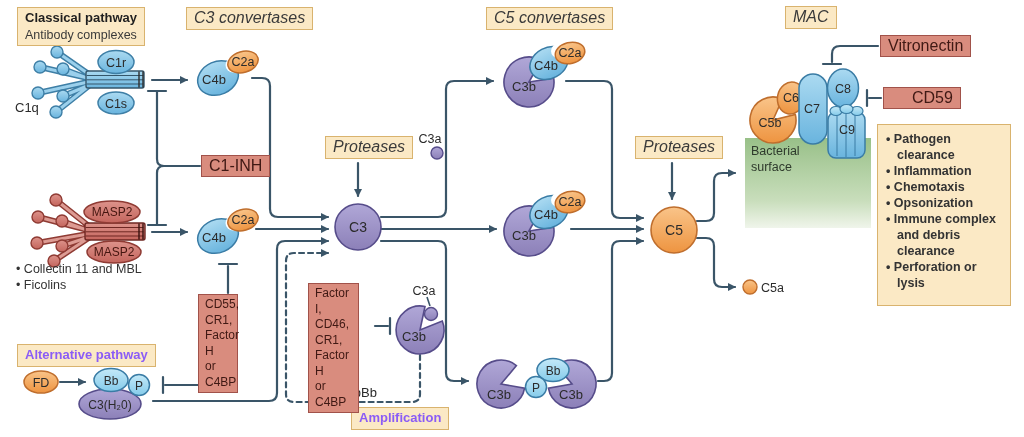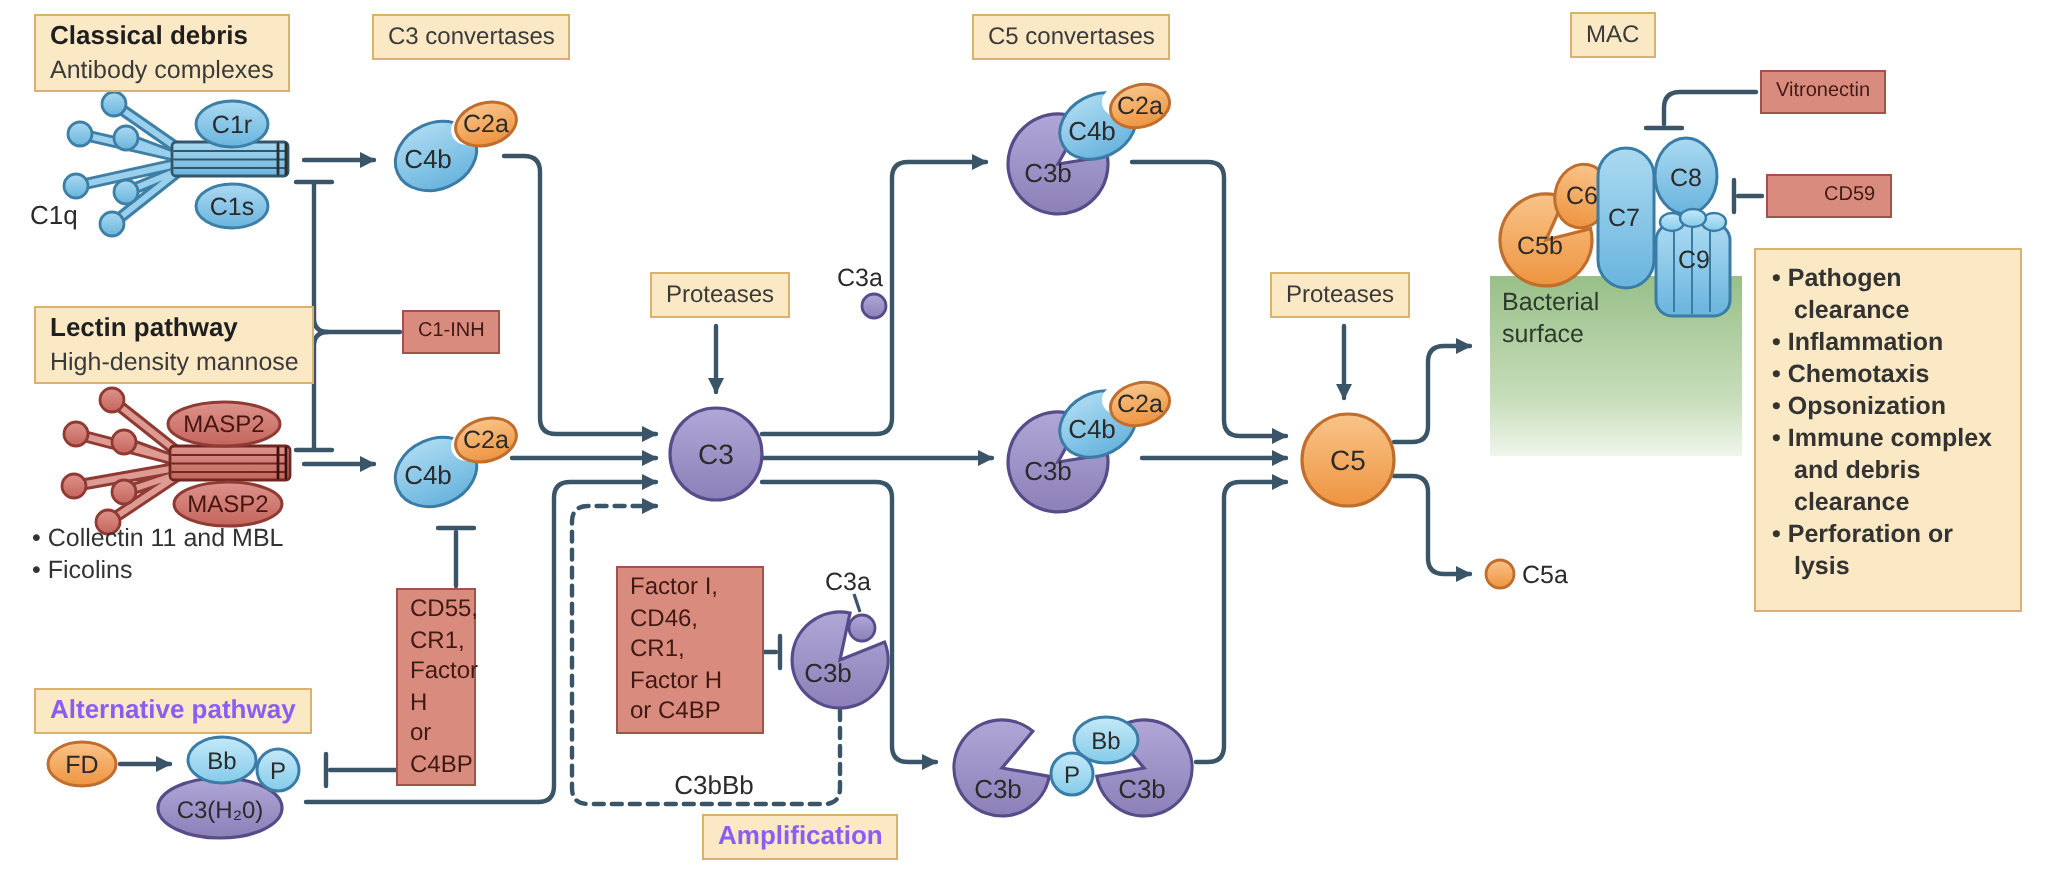--- a/index.html
+++ b/index.html
@@ -3,25 +3,25 @@
 <meta charset="utf-8">
 <style>
   html,body{margin:0;padding:0;background:#fff;}
   .canvas{position:relative;width:1024px;height:437px;background:#ffffff;
           font-family:"Liberation Sans",sans-serif;overflow:hidden;}
   .canvas svg{position:absolute;left:0;top:0;}
   .box{position:absolute;box-sizing:border-box;}
   .label{background:#FBE9C5;border:1.5px solid #D9B36E;color:#3a3a3a;
          font-size:12.5px;line-height:16.5px;padding:2px 7px;white-space:nowrap;}
   .label .bold{font-weight:bold;color:#1f1f1f;font-size:13px;}
-  .label.single{font-size:12px;}
+  .label.single{font-size:16px;font-style:italic;}
   .label.boldonly{font-weight:bold;color:#8b5cf6;font-size:13px;}
   .inhibitor{background:#D98C7E;border:1.5px solid #A1524A;color:#401914;
              font-size:12px;line-height:15.5px;padding:2px 6px;white-space:pre-line;}
-  .inhibitor.big{font-size:10px;padding:2px 7px;}
+  .inhibitor.big{font-size:16px;padding:2px 7px;}
   .outcomes{background:#FBE9C5;border:1.5px solid #D9B36E;width:134px;height:182px;
             padding:6px 5px 6px 8px;font-size:12.5px;line-height:16px;color:#333;}
   .outcome{padding-left:11px;text-indent:-11px;}
   .outcome::before{content:"• ";}
   .notes{position:absolute;left:16px;top:262px;font-size:12.5px;line-height:15.5px;color:#333;}
   .note{padding-left:11px;text-indent:-11px;}
   .note::before{content:"• ";}
   .surface-label{position:absolute;left:751px;top:144px;width:72px;
                  font-size:12.5px;line-height:15.5px;color:#2e3a2c;}
   
@@ -251,51 +251,47 @@
     </g>
     <text x="770" y="127" class="mid t125">C5b</text>
     <text x="791" y="102" class="mid t125">C6</text>
     <text x="812" y="113" class="mid t125">C7</text>
     <text x="843" y="93" class="mid t125">C8</text>
     <text x="847" y="134" class="mid t125">C9</text>
   </g>
 </svg>
 
 <div class="box label" style="left:17px;top:7px;">
-  <div class="bold">Classical debris</div>
+  <div class="bold">Classical pathway</div>
   <div>Antibody complexes</div>
 </div>
 
 <div class="box label single" style="left:186px;top:7px;">C3 convertases</div>
 
 <div class="box label single" style="left:486px;top:7px;">C5 convertases</div>
 
 <div class="box label single" style="left:785px;top:6px;">MAC</div>
 
-<div class="box label" style="left:17px;top:153px;">
-  <div class="bold">Lectin pathway</div>
-  <div>High-density mannose</div>
-</div>
 
 <div class="box label boldonly" style="left:17px;top:344px;">Alternative pathway</div>
 
 <div class="box label single" style="left:325px;top:136px;">Proteases</div>
 
 <div class="box label single" style="left:635px;top:136px;">Proteases</div>
 
 <div class="box label boldonly" style="left:308px;top:407px;margin-left:43px;">Amplification</div>
 
 <div class="box inhibitor big" style="left:201px;top:155px;">C1-INH</div>
 
 <div class="box inhibitor" style="left:198px;top:294px;width:40px;">CD55,
 CR1,
 Factor H
 or C4BP</div>
 
-<div class="box inhibitor" style="left:308px;top:283px;width:74px;">Factor I,
+<div class="box inhibitor" style="left:308px;top:283px;width:51px;">Factor I,
 CD46,
 CR1,
 Factor H
 or C4BP</div>
 
 <div class="box inhibitor big" style="left:880px;top:35px;">Vitronectin</div>
 
 <div class="box inhibitor big" style="left:883px;top:87px;padding-left:28px;">CD59</div>
 
 <div class="box outcomes" style="left:877px;top:124px;font-weight:bold;">

